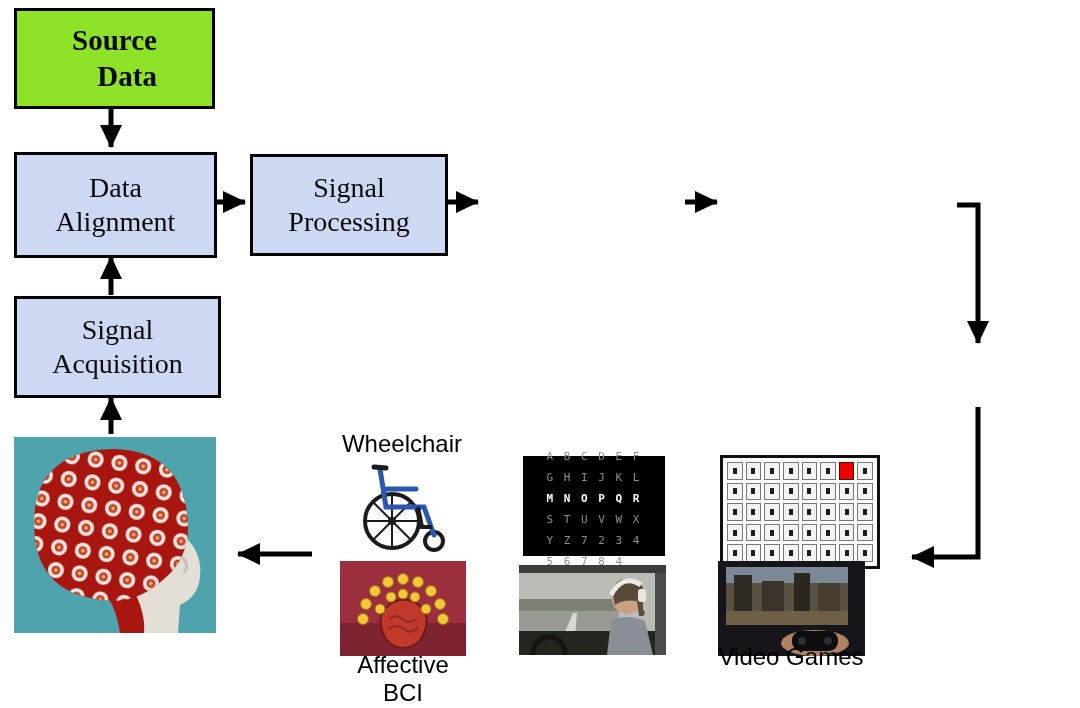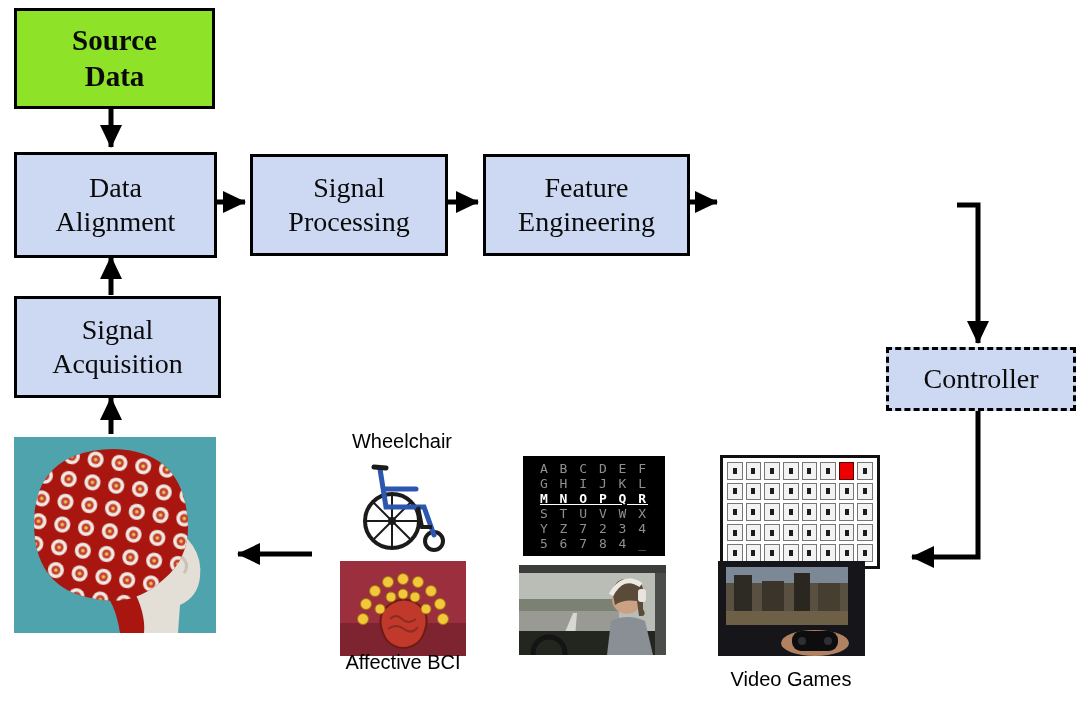--- a/index.html
+++ b/index.html
@@ -2,29 +2,29 @@
 <html style="--source-bg: #8ee228; --stage-bg: #cdd9f2;"><head>
 <meta charset="utf-8">
 <style>
   html,body{margin:0;padding:0;background:#fff;}
   .canvas{position:relative;width:1080px;height:708px;background:#fff;font-family:"Liberation Sans",sans-serif;overflow:hidden;}
   .connectors{position:absolute;left:0;top:0;width:1080px;height:708px;pointer-events:none;}
   .conn{stroke:#000;stroke-width:5;fill:none;marker-end:url(#ah);}
   .box{position:absolute;border:3px solid #000;display:flex;align-items:center;justify-content:center;text-align:center;
        font-family:"Liberation Serif",serif;font-size:28px;line-height:1.22;color:#0a0a0a;}
   .box span{white-space:pre-line;}
-  .box.green{background:var(--source-bg,#8ee228);font-weight:700;font-size:29px;}
+  .box.green{background:var(--source-bg,#8ee228);font-weight:700;font-size:29px;text-align:right;}
   .box.blue{background:var(--stage-bg,#cdd9f2);}
   .box.dashed{border-style:dashed;}
-  .app-label{position:absolute;font-size:20px;color:#000;text-align:center;}
+  .app-label{position:absolute;font-size:24px;color:#000;text-align:center;}
   .img{position:absolute;}
   .img svg{display:block;width:100%;height:100%;}
   .p300{position:absolute;background:#000;display:flex;flex-direction:column;justify-content:center;align-items:center;gap:1px;}
-  .p300-row{color:#8f8f8f;font-family:"DejaVu Sans Mono",monospace;font-size:13px;line-height:14px;letter-spacing:2px;white-space:pre;}
-  .p300-row.hl{color:#fff;font-weight:700;text-decoration:underline;}
+  .p300-row{color:#8f8f8f;font-family:"DejaVu Sans Mono",monospace;font-size:11px;line-height:14px;letter-spacing:2px;white-space:pre;margin-top:6px;}
+  .p300-row.hl{color:#fff;font-weight:700;}
   .ssvep{position:absolute;background:#fff;border:3px solid #101010;display:grid;grid-template-columns:repeat(8,1fr);grid-auto-rows:1fr;gap:3px;padding:4px;}
   .ssvep-cell{border:1px solid #777;background:#f3f3f3;display:flex;align-items:center;justify-content:center;}
   .ssvep-cell i{display:block;width:4px;height:6px;background:#1c1c1c;}
   .ssvep-cell.hl{border-color:#550000;}
 </style>
 </head>
 <body>
 
 <div class="canvas">
 
@@ -49,27 +49,20 @@
     <span>Source
 Data</span>
   </div>
   <div class="box blue" style="left:14px;top:152px;width:197px;height:100px;">
     <span>Data
 Alignment</span>
   </div>
   <div class="box blue" style="left:250px;top:154px;width:192px;height:96px;">
     <span>Signal
 Processing</span>
-  </div>
-  <div class="box blue" style="left:483px;top:154px;width:201px;height:96px;">
-    <span>Feature
-Engineering</span>
-  </div>
-  <div class="box blue dashed" style="left:886px;top:347px;width:184px;height:58px;">
-    <span>Controller</span>
   </div>
   <div class="box blue" style="left:14px;top:296px;width:201px;height:96px;">
     <span>Signal
 Acquisition</span>
   </div>
 
   <div class="img" style="left:14px;top:437px;width:202px;height:196px;">
     <svg viewBox="0 0 202 196">
       <defs>
         <pattern id="elec" width="24" height="23" patternUnits="userSpaceOnUse" patternTransform="rotate(8)">
@@ -293,15 +286,15 @@
       <rect x="100" y="22" width="22" height="28" fill="#463e30"></rect>
       <rect x="8" y="50" width="122" height="14" fill="#6e6046"></rect>
       <ellipse cx="97" cy="82" rx="34" ry="13" fill="#b08262"></ellipse>
       <rect x="74" y="70" width="46" height="20" rx="9" fill="#0d0d0f"></rect>
       <circle cx="84" cy="80" r="4" fill="#2e2e34"></circle>
       <circle cx="110" cy="80" r="4" fill="#2e2e34"></circle>
     </svg>
   </div>
 
   <div class="app-label" style="left:334px;top:651px;width:138px;">Affective BCI</div>
-  <div class="app-label" style="left:712px;top:668px;width:158px;">Video Games</div>
+  <div class="app-label" style="left:712px;top:643px;width:158px;">Video Games</div>
 
 </div>
 
 </body></html>

